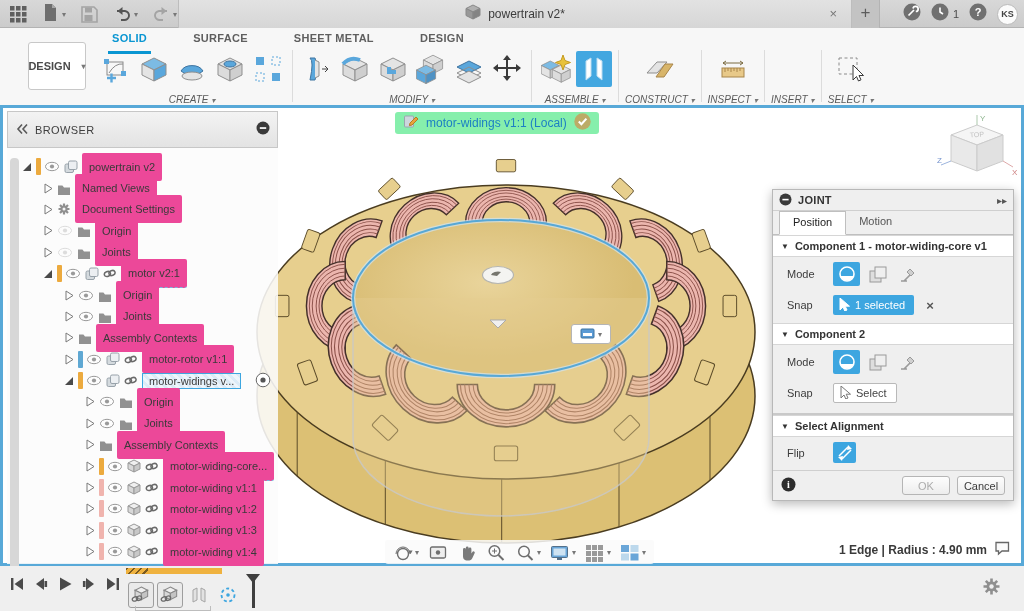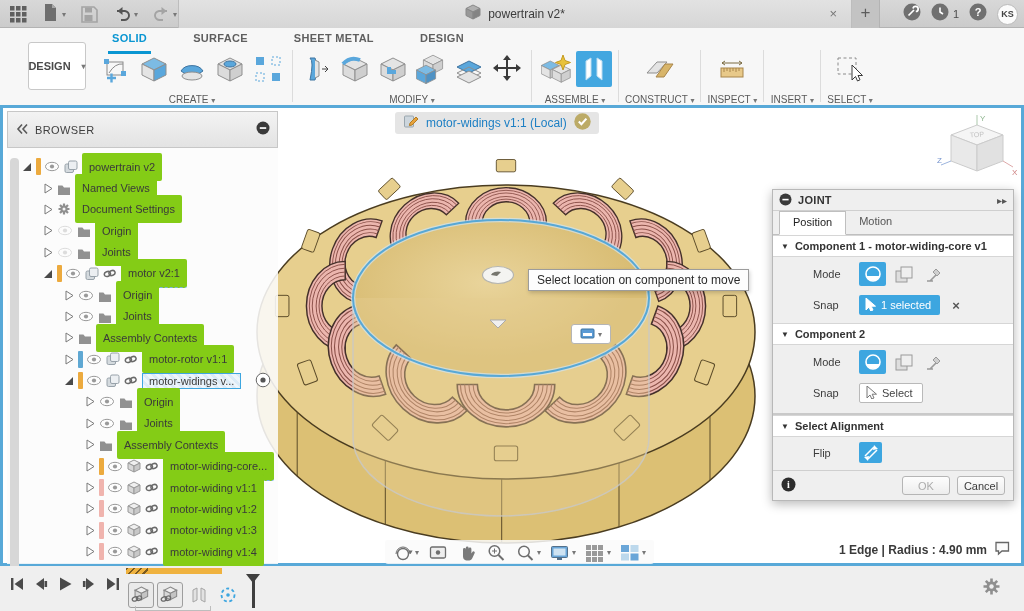--- a/index.html
+++ b/index.html
@@ -32,29 +32,29 @@
     display:flex; align-items:center; justify-content:center; gap:11px; }
   .rtabs { position:absolute; left:110px; top:4px; height:18px; display:flex; gap:42px; }
   .rtab { font-size:11px; font-weight:bold; color:#5f5f5f; letter-spacing:.3px; position:relative; padding:0 2px; }
   .rtab.active { color:#0a96d2; }
   .rtab.active::after { content:""; position:absolute; left:-2px; right:-2px; bottom:-4px; height:3px; background:#0a96d2; }
   .rgroups { position:absolute; left:98px; top:22px; height:55px; display:flex; align-items:flex-start; }
   .rgroup { position:relative; height:55px; display:flex; flex-direction:column; align-items:center; }
   .rgicons { display:flex; align-items:center; justify-content:center; height:40px; gap:2px; }
   .rgi { width:36px; height:36px; display:flex; align-items:center; justify-content:center; border-radius:2px; }
   .rgi.active { background:#43a7e0; }
-  .rglabel { font-size:10px; color:#5a5a5a; margin-top:7px; white-space:nowrap; }
+  .rglabel { font-size:10px; color:#5a5a5a; margin-top:7px; white-space:nowrap;font-style:italic; }
   .gsep { width:1px; height:52px; background:#dcdcdc; margin:0 6px; align-self:flex-start; }
 
   
   .viewport { position:absolute; left:0; top:105px; width:1024px; height:461px;
     border:3px solid #58a9d8; background:#ffffff; }
   #modelsvg { position:absolute; left:0; top:0; }
 
-  .docstatus { position:absolute; left:392px; top:4px; height:22px; background:#e5e5e5; border-radius:3px;
+  .docstatus { position:absolute; left:392px; top:4px; height:22px; background:#86efac; border-radius:3px;
     display:flex; align-items:center; gap:7px; padding:0 8px; }
   .docstatus .txt { font-size:12px; color:#1c7fc4; }
 
   .tooltip { position:absolute; left:525px; top:161px; background:#fdfdfd; border:1px solid #9c9c9c;
     box-shadow:1px 2px 4px rgba(0,0,0,.18); font-size:12px; color:#2b2b2b; padding:3px 8px; white-space:nowrap; }
   .minibtn { position:absolute; left:568px; top:216px; width:40px; height:20px; background:#fff;
     border:1px solid #b5b5b5; border-radius:3px; display:flex; align-items:center; justify-content:center; gap:3px; }
 
   .viewcube { position:absolute; left:932px; top:5px; width:84px; height:80px; opacity:.85; }
 
@@ -68,39 +68,39 @@
   
   .browser { position:absolute; left:4px; top:3px; width:271px; height:453px; background:rgba(252,252,252,.88); }
   .bheader { height:37px; background:linear-gradient(#f3f3f3,#e3e3e3); border:1px solid #c7c7c7;
     display:flex; align-items:center; padding:0 7px; gap:7px; }
   .bheader .bt { font-size:11px; color:#3e3e3e; letter-spacing:.4px; flex:1; }
   .btree { position:relative; padding-top:8px; }
   .bscroll { position:absolute; left:3px; top:10px; width:9px; height:418px; background:#d7d7d7; border-radius:4px; }
   .trow { position:relative; height:21.4px; display:flex; align-items:center; }
   .trow .carety { width:11px; display:flex; justify-content:center; margin-right:4px; }
   .cbar { width:5px; height:17px; margin-right:3px; border-radius:1px; }
-  .tlabel { font-size:11px; color:#3a3a3a; background:#84cc16; padding:8px 7px; border-radius:2px; white-space:nowrap; }
+  .tlabel { font-size:11px; color:#3a3a3a; background:#ec4899; padding:8px 7px; border-radius:2px; white-space:nowrap; }
   .trow.sel .tlabel { background:repeating-linear-gradient(45deg,#eef5fb 0 3px,#dcebf7 3px 6px);
     border:1.5px solid #3da6e0; border-radius:0; padding:1px 6px; }
   .tlabel.ctx { border-bottom:1px dashed #7ab4dd; }
   .ticon { margin-right:4px; display:flex; align-items:center; }
   .radio-right { position:absolute; right:6px; top:2px; }
 
   
   .jpanel { position:absolute; left:769px; top:81px; width:242px; height:312px; background:#efefef;
     border:1px solid #b8b8b8; box-shadow:0 3px 10px rgba(0,0,0,.28); font-size:11px; }
   .jheader { height:21px; display:flex; align-items:center; gap:6px; padding:0 6px; border-bottom:1px solid #cfcfcf; }
   .jheader .jt { font-weight:bold; color:#333; letter-spacing:.3px; flex:1; }
   .jtabs { height:24px; border-bottom:1px solid #bfbfbf; display:flex; padding-left:6px; }
   .jtab { padding:4px 13px; color:#555; }
   .jtab.active { background:#fff; border:1px solid #bfbfbf; border-bottom:1px solid #fff; color:#222; margin-bottom:-1px; }
   .jsec { background:#fff; border-top:1px solid #d6d6d6; border-bottom:1px solid #d6d6d6;
     padding:4px 8px; font-weight:bold; color:#333; display:flex; gap:6px; align-items:center; }
   .jrow { display:flex; align-items:center; padding:5px 8px 4px 14px; gap:4px; }
-  .jrow .lb { width:42px; color:#3c3c3c;margin-left:26px; }
+  .jrow .lb { width:42px; color:#3c3c3c; }
   .modebtn { width:27px; height:24px; display:flex; align-items:center; justify-content:center; border-radius:2px; }
   .modebtn.on { background:#3da6e0; }
   .snapsel { background:#3da6e0; color:#fff; border-radius:2px; height:20px; display:flex; align-items:center;
     gap:5px; padding:0 9px 0 6px; font-size:11px; }
   .snapx { color:#555; font-weight:bold; font-size:13px; margin-left:8px; }
   .selectbtn { background:#fff; border:1px solid #b9b9b9; border-radius:2px; height:20px; display:flex;
     align-items:center; gap:5px; padding:0 9px 0 6px; color:#444; }
   .jdivider { height:2px; background:#c9c9c9; margin:6px 0 0 0; }
   .flipbtn { width:23px; height:21px; background:#3da6e0; border-radius:2px; display:flex; align-items:center; justify-content:center; }
   .jfooter { position:absolute; left:0; bottom:0; width:100%; height:30px; border-top:1px solid #cfcfcf;
@@ -981,21 +981,20 @@
                   <ellipse cx="4.4" cy="5" rx="3.1" ry="2.4" transform="rotate(-22 4.4 5)"></ellipse>
                   <ellipse cx="9" cy="4" rx="3.1" ry="2.4" transform="rotate(-22 9 4)"></ellipse>
                 </g>
               </svg>
             </span>
             <span class="tlabel">motor-widing v1:4</span>
           </div>
         </div>
     </div>
 
-    <div class="tooltip">Select location on component to move</div>
 
     <div class="minibtn">
       <span id="i-jorigin"><svg width="15" height="11" viewBox="0 0 15 11">
             <rect x="1" y="1" width="13" height="9" rx="1" fill="#5b9bd5" stroke="#3f74a0"></rect>
             <rect x="3" y="5" width="9" height="3" fill="#fff"></rect>
           </svg></span>
       <span class="caret">▾</span>
     </div>
 
     <div class="jpanel">

